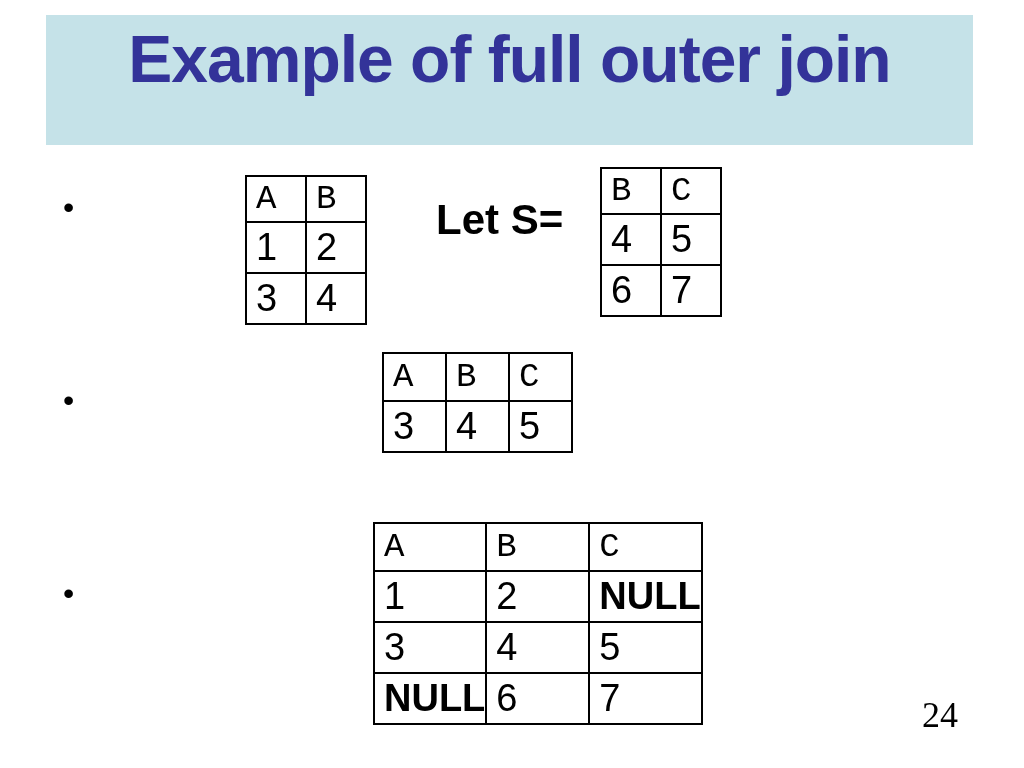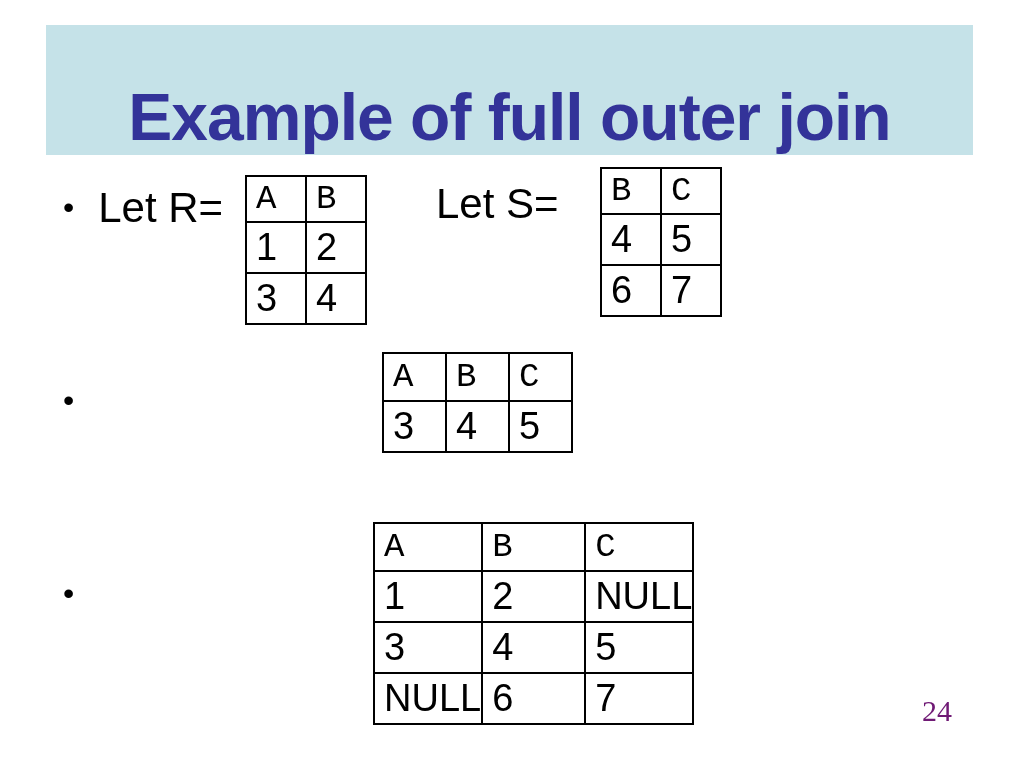--- a/index.html
+++ b/index.html
@@ -13,26 +13,26 @@
     width: 1024px;
     height: 768px;
     background: #ffffff;
     overflow: hidden;
   }
 
   
   .title-bar {
     position: absolute;
     left: 46px;
-    top: 25px;
+    top: 15px;
     width: 927px;
     height: 130px;
     background: var(--title-bg, #C5E2E8);
     display: flex;
-    align-items: flex-end;
+    align-items: flex-start;
     justify-content: center;
   }
   .title-bar h1 {
     margin: 0;
     padding-top: 6px;
     font-size: 66px;
     font-weight: bold;
     letter-spacing: -1px;
     color: var(--title-text, #333399);
     white-space: nowrap;
@@ -85,21 +85,21 @@
     font-weight: normal;
     font-size: 34px;
     color: #000;
   }
   table.rel td {
     font-family: "Liberation Sans", "DejaVu Sans", sans-serif;
     font-size: 38px;
     color: #000;
   }
   td.null {
-    font-weight: normal;
+    font-weight: bold;
     font-size: 29px;
     color: var(--null-text, #333399);
   }
 
   #table-r { left: 245px; top: 175px; }
   #table-r th { width: 49px; height: 44px; }
   #table-r td { height: 49px; }
 
   #table-s { left: 600px; top: 167px; }
   #table-s th { width: 49px; height: 44px; }
@@ -112,36 +112,35 @@
   #table-fo { left: 373px; top: 522px; }
   #table-fo th { width: 92px; height: 46px; }
   #table-fo td { height: 49px; }
 
   
   .page-number {
     position: absolute;
     left: 922px;
     top: 694px;
     font-family: "Liberation Serif", "DejaVu Serif", serif;
-    font-size: 30px;
-    color: #701a75;
+    font-size: 36px;
+    color: #000000;
   }
 </style>
 </head>
 <body>
 
 <div class="slide">
 
   <header class="title-bar">
     <h1>Example of full outer join</h1>
   </header>
 
   <div class="bullet-line" style="left:63px; top:184px;">
     <span class="bullet">•</span>
-    <span class="line-text">Let R=</span>
   </div>
 
   <table class="rel" id="table-r">
     <thead>
       <tr>
         <th>A</th>
         <th>B</th>
       </tr>
     </thead>
     <tbody>
@@ -149,21 +148,21 @@
         <td>1</td>
         <td>2</td>
       </tr>
       <tr>
         <td>3</td>
         <td>4</td>
       </tr>
     </tbody>
   </table>
 
-  <div class="free-label" style="left:436px; top:180px;">Let S=</div>
+  <div class="free-label" style="left:436px; top:196px;font-weight:bold;">Let S=</div>
 
   <table class="rel" id="table-s">
     <thead>
       <tr>
         <th>B</th>
         <th>C</th>
       </tr>
     </thead>
     <tbody>
       <tr>

